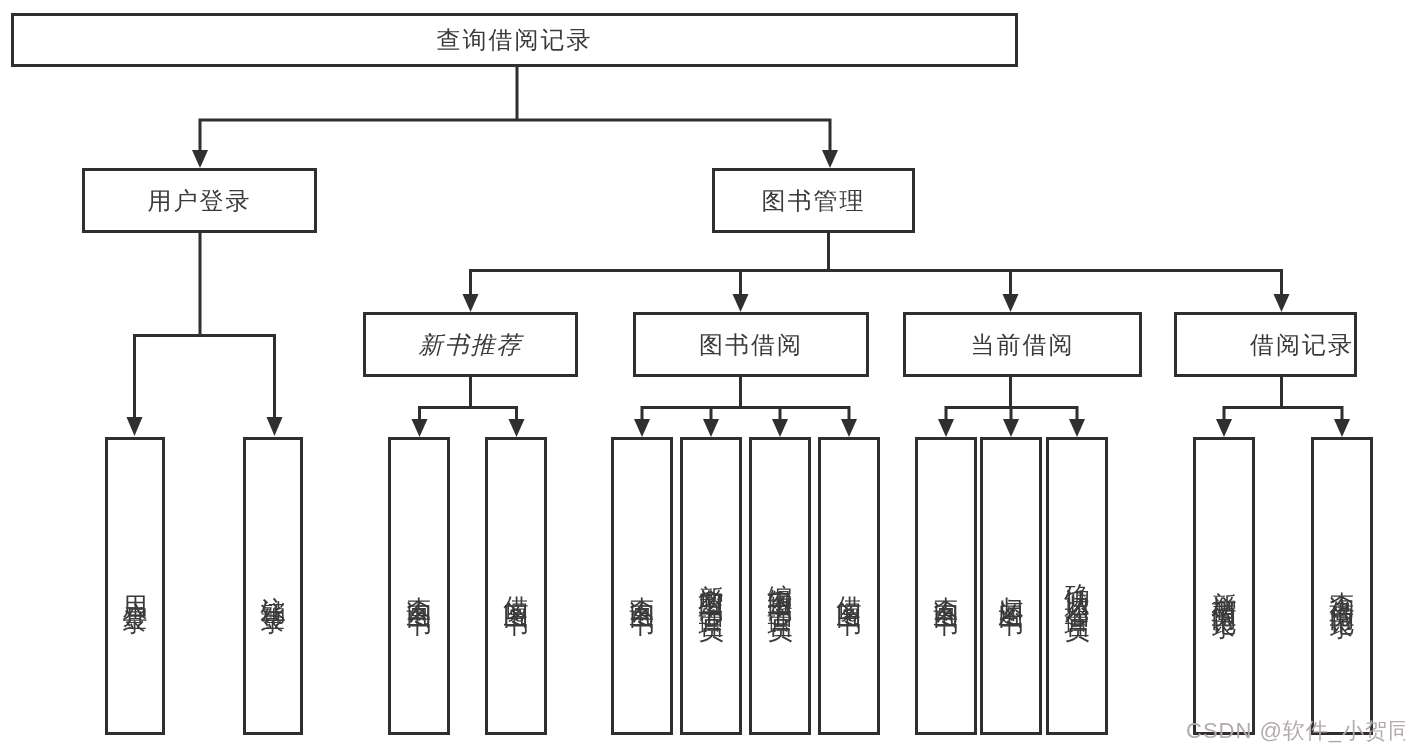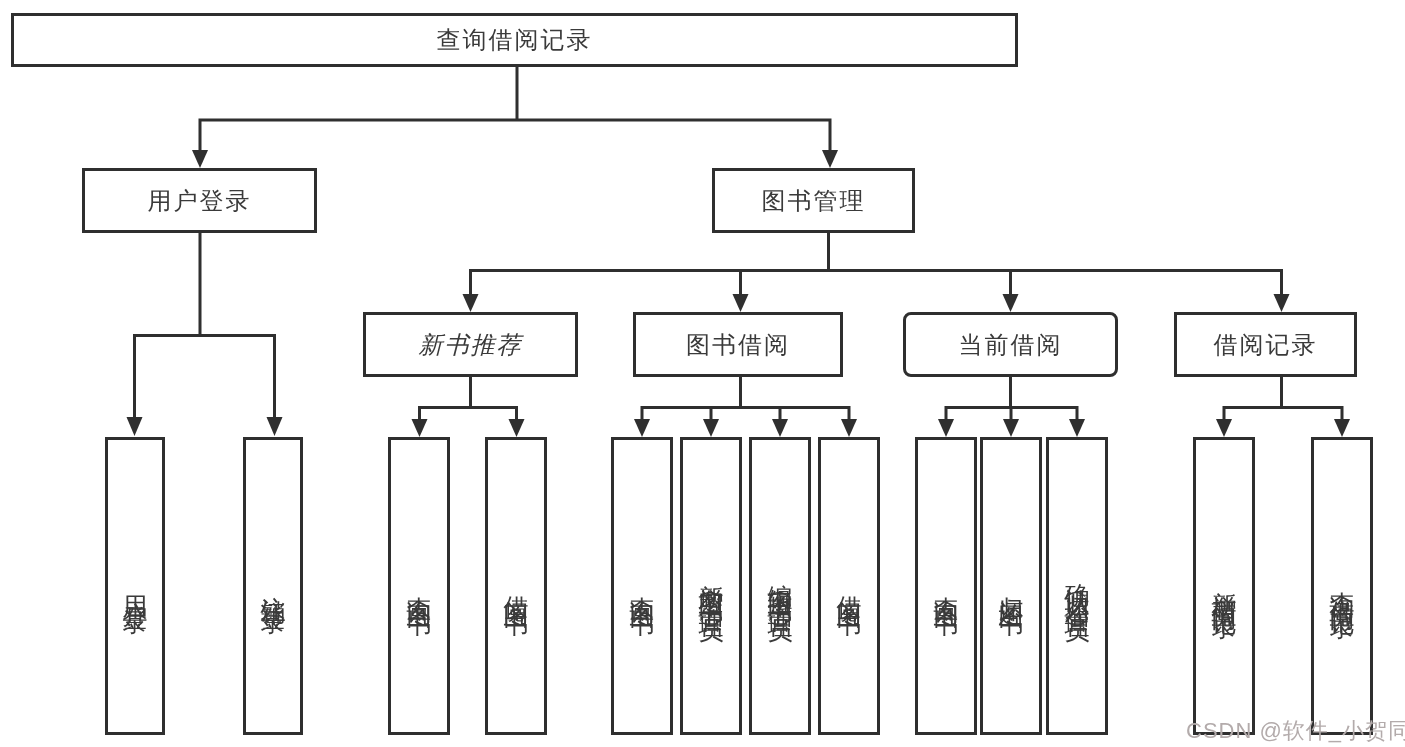--- a/index.html
+++ b/index.html
@@ -96,27 +96,27 @@
   <div class="box h" style="left:82px;top:168px;width:235px;height:65px;">
     <span>用户登录</span>
   </div>
   <div class="box h" style="left:712px;top:168px;width:203px;height:65px;">
     <span>图书管理</span>
   </div>
 
   <div class="box h" style="left:363px;top:312px;width:215px;height:65px;font-style:italic;">
     <span>新书推荐</span>
   </div>
-  <div class="box h" style="left:633px;top:312px;width:210px;height:65px;">
+  <div class="box h" style="left:633px;top:312px;width:236px;height:65px;">
     <span>图书借阅</span>
   </div>
-  <div class="box h" style="left:903px;top:312px;width:215px;height:65px;border-radius:8px;">
+  <div class="box h" style="left:903px;top:312px;width:239px;height:65px;">
     <span>当前借阅</span>
   </div>
-  <div class="box h" style="left:1174px;top:312px;width:183px;height:65px;">
+  <div class="box h" style="left:1174px;top:312px;width:183px;height:65px;justify-content:flex-end;">
     <span>借阅记录</span>
   </div>
 
   <div class="box v" style="left:105px;top:437px;width:60px;height:298px;">
     <span>用户登录</span>
   </div>
   <div class="box v" style="left:243px;top:437px;width:60px;height:298px;">
     <span>注销登录</span>
   </div>
 

